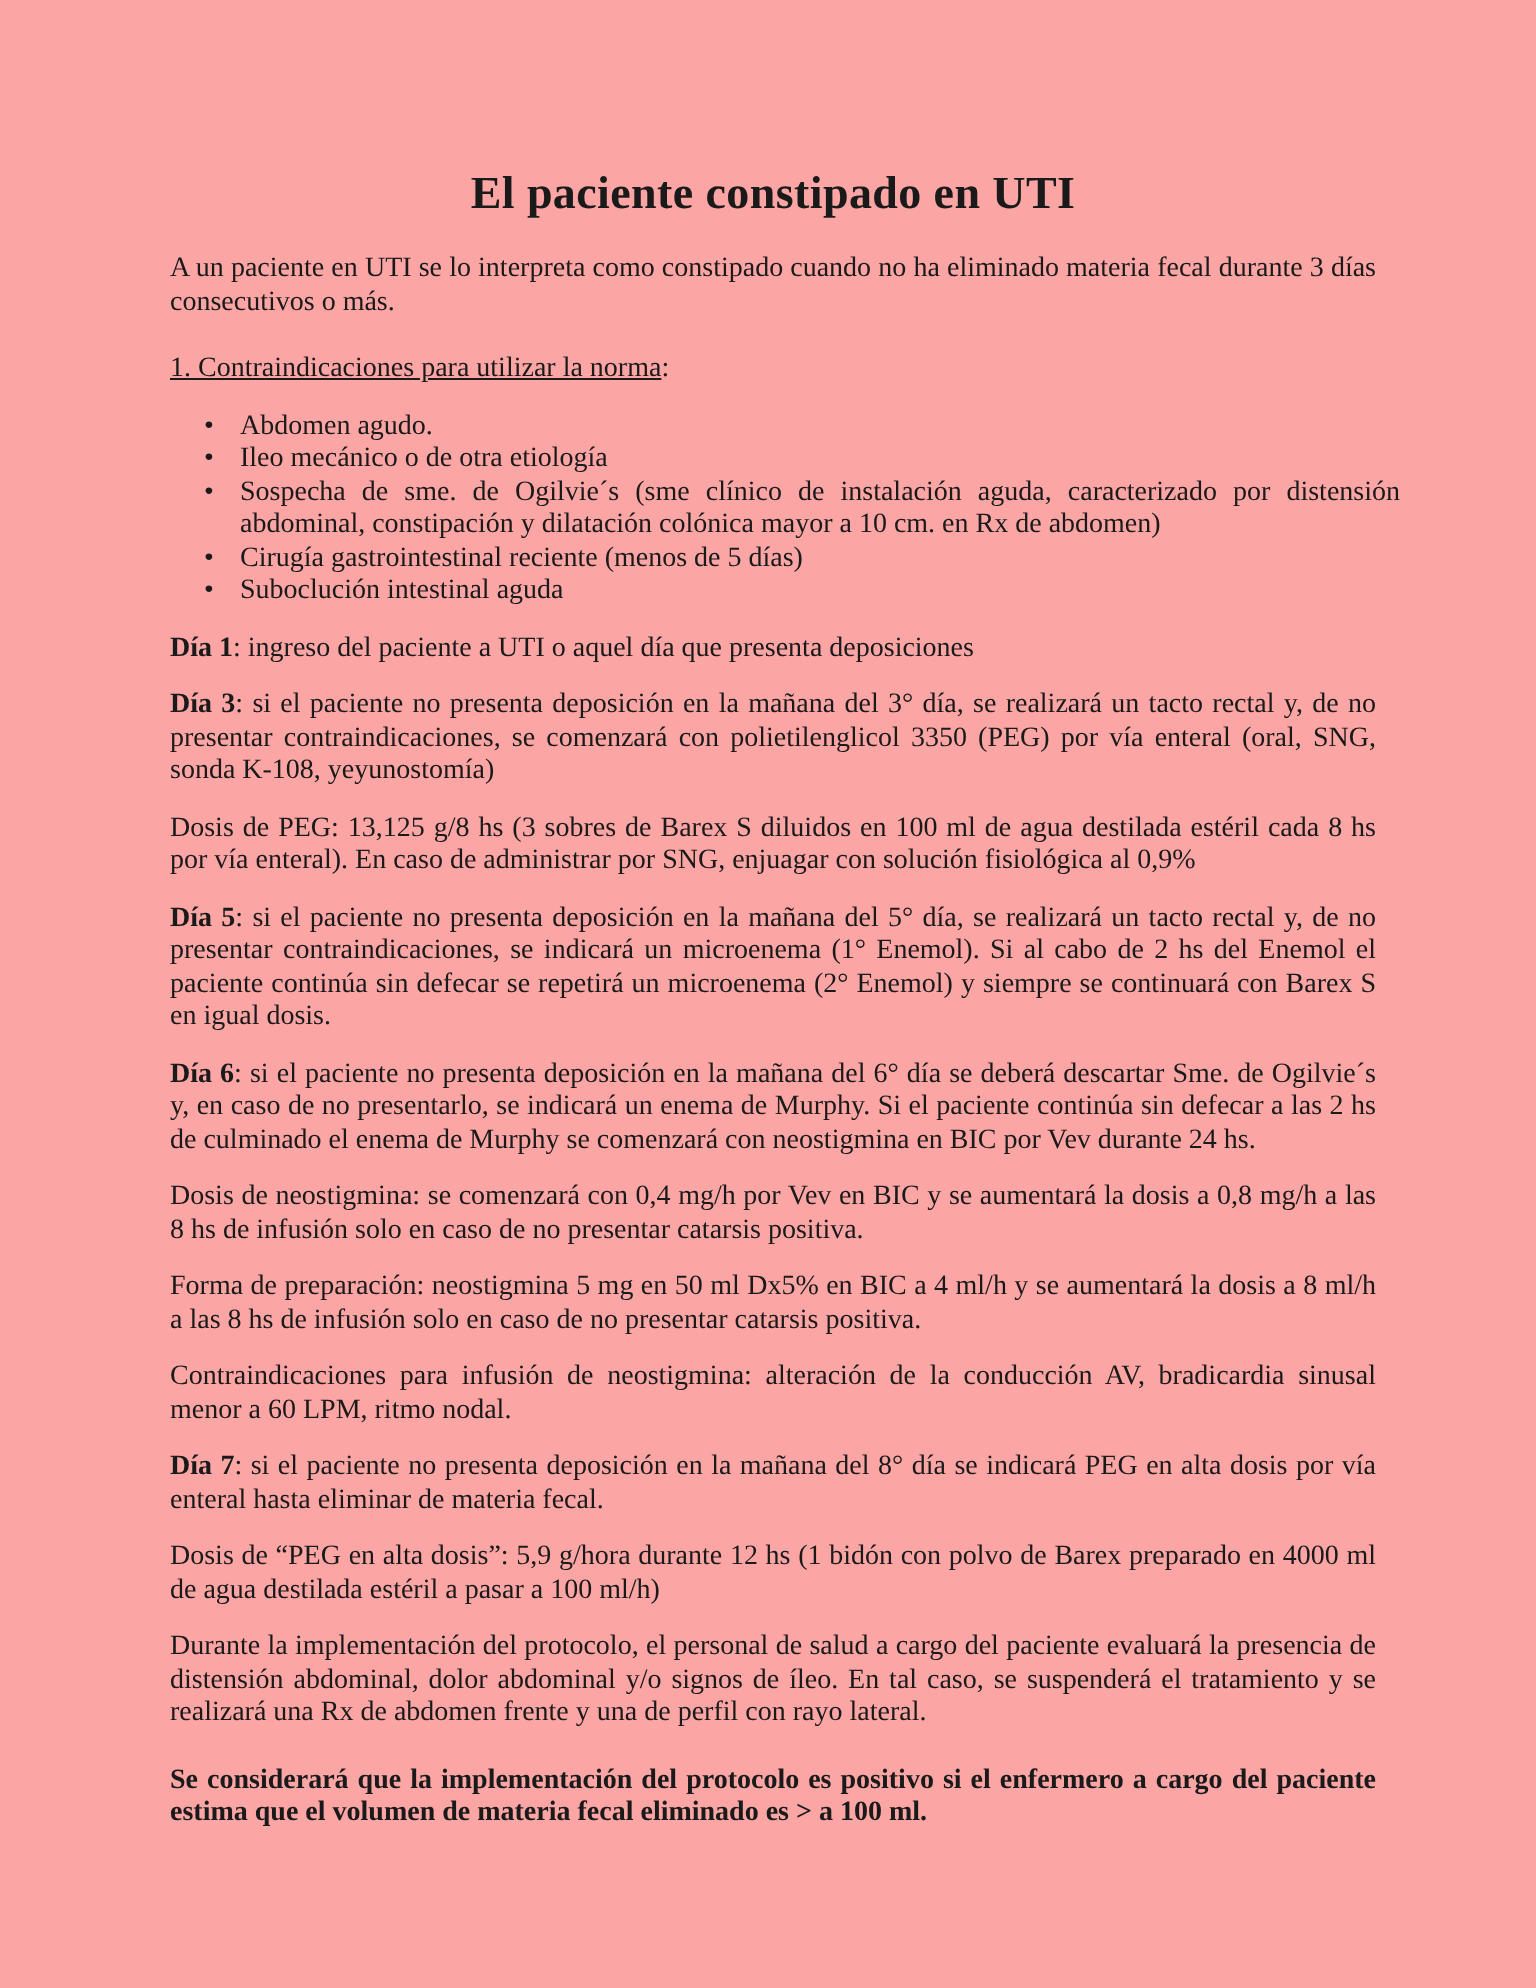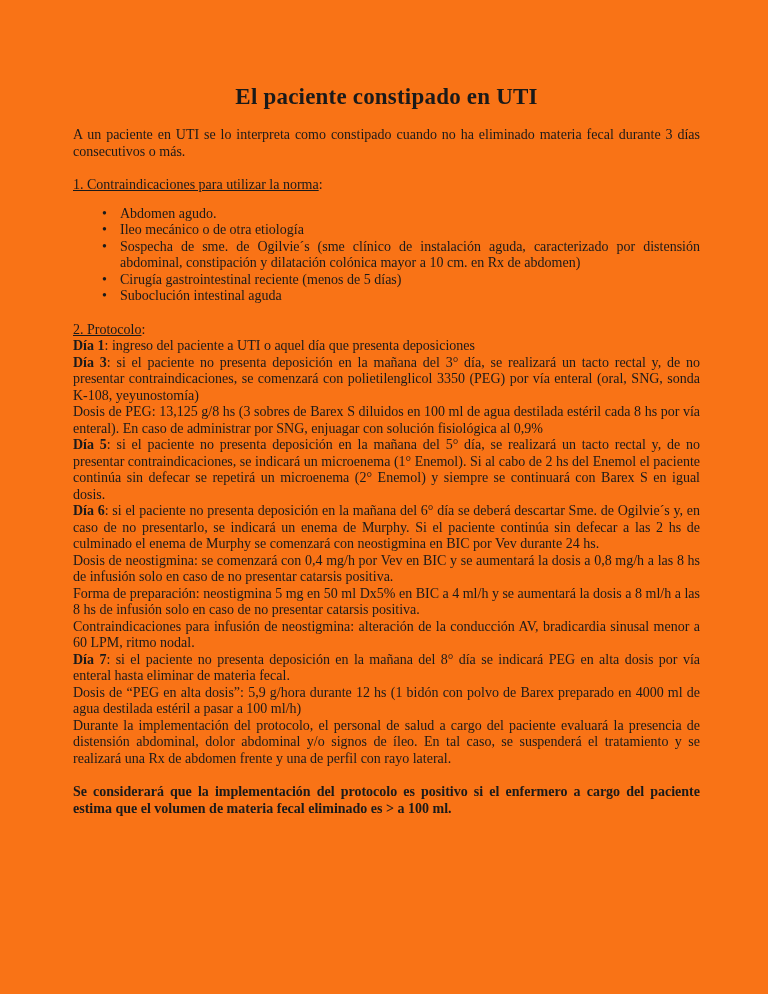--- a/index.html
+++ b/index.html
@@ -6,27 +6,27 @@
     margin: 0;
     padding: 0;
     background: #ffffff;
   }
   .page {
     position: relative;
     width: 768px;
     height: 994px;
     box-sizing: border-box;
     padding: 84px 68px 0 73px;
-    background: #f97316;
+    background: #fca5a5;
     font-family: "Liberation Serif", serif;
     font-size: 14px;
     line-height: 16.5px;
     color: #1a1a1a;
   }
-  p { margin: 0; }
+  p { margin: 12px; }
   .title {
     margin: 0 0 17px 0;
     font-size: 23px;
     line-height: 26px;
     font-weight: 700;
     text-align: center;
     letter-spacing: 0.2px;
   }
   .jp { text-align: justify; }
   .mt { margin-top: 17px; }
@@ -63,21 +63,20 @@
   <p class="mt"><span class="u">1.  Contraindicaciones para utilizar la norma</span><span>:</span></p>
 
   <ul class="bullets">
     <li>Abdomen agudo.</li>
     <li>Ileo mecánico o de otra etiología</li>
     <li>Sospecha de sme. de Ogilvie´s (sme clínico de instalación aguda, caracterizado por distensión abdominal, constipación y dilatación colónica mayor a 10 cm. en Rx de abdomen)</li>
     <li>Cirugía gastrointestinal reciente (menos de 5 días)</li>
     <li>Suboclución intestinal aguda</li>
   </ul>
 
-  <p class="mt"><span class="u">2.  Protocolo</span><span>:</span></p>
 
   <p class="jp"><span class="lead-bi">Día 1</span><span>: ingreso del paciente a UTI o aquel día que presenta deposiciones</span></p>
 
   <p class="jp"><span class="lead-bi">Día 3</span><span>: si el paciente no presenta deposición en la mañana del 3° día, se realizará un tacto rectal y, de no presentar contraindicaciones, se comenzará con polietilenglicol 3350 (PEG) por vía enteral (oral, SNG, sonda K-108, yeyunostomía)</span></p>
 
   <p class="jp"><span class="lead-i">Dosis de PEG</span><span>: 13,125 g/8 hs (3 sobres de Barex S diluidos en 100 ml de agua destilada estéril cada 8 hs por vía enteral). En caso de administrar por SNG, enjuagar con solución fisiológica al 0,9%</span></p>
 
   <p class="jp"><span class="lead-bi">Día 5</span><span>: si el paciente no presenta deposición en la mañana del 5° día, se realizará un tacto rectal y, de no presentar contraindicaciones, se indicará un microenema (1° Enemol). Si al cabo de 2 hs del Enemol el paciente continúa sin defecar se repetirá un microenema (2° Enemol) y siempre se continuará con Barex S en igual dosis.</span></p>
 
   <p class="jp"><span class="lead-bi">Día 6</span><span>: si el paciente no presenta deposición en la mañana del 6° día se deberá descartar Sme. de Ogilvie´s y, en caso de no presentarlo, se indicará un enema de Murphy. Si el paciente continúa sin defecar a las 2 hs de culminado el enema de Murphy se comenzará con neostigmina en BIC por Vev durante 24 hs.</span></p>

